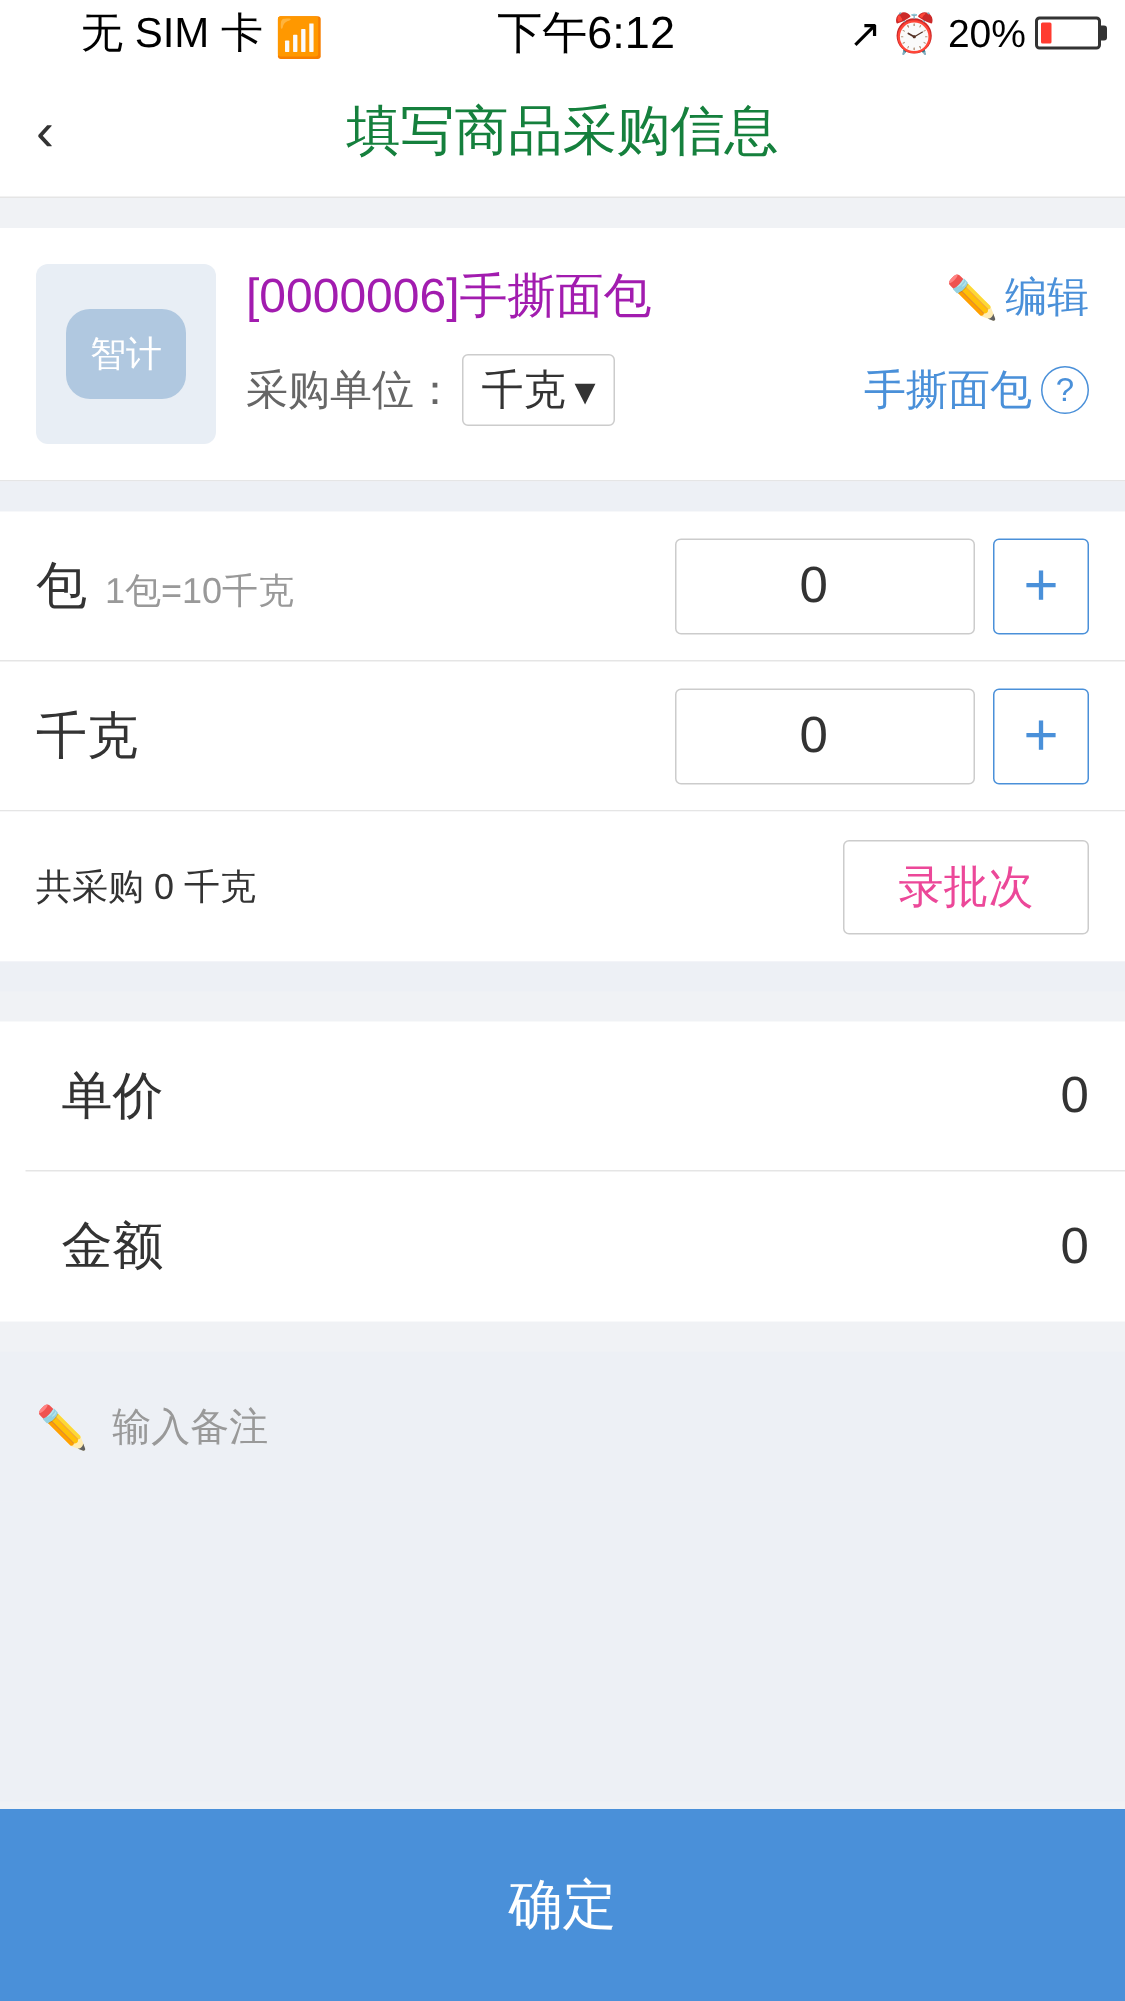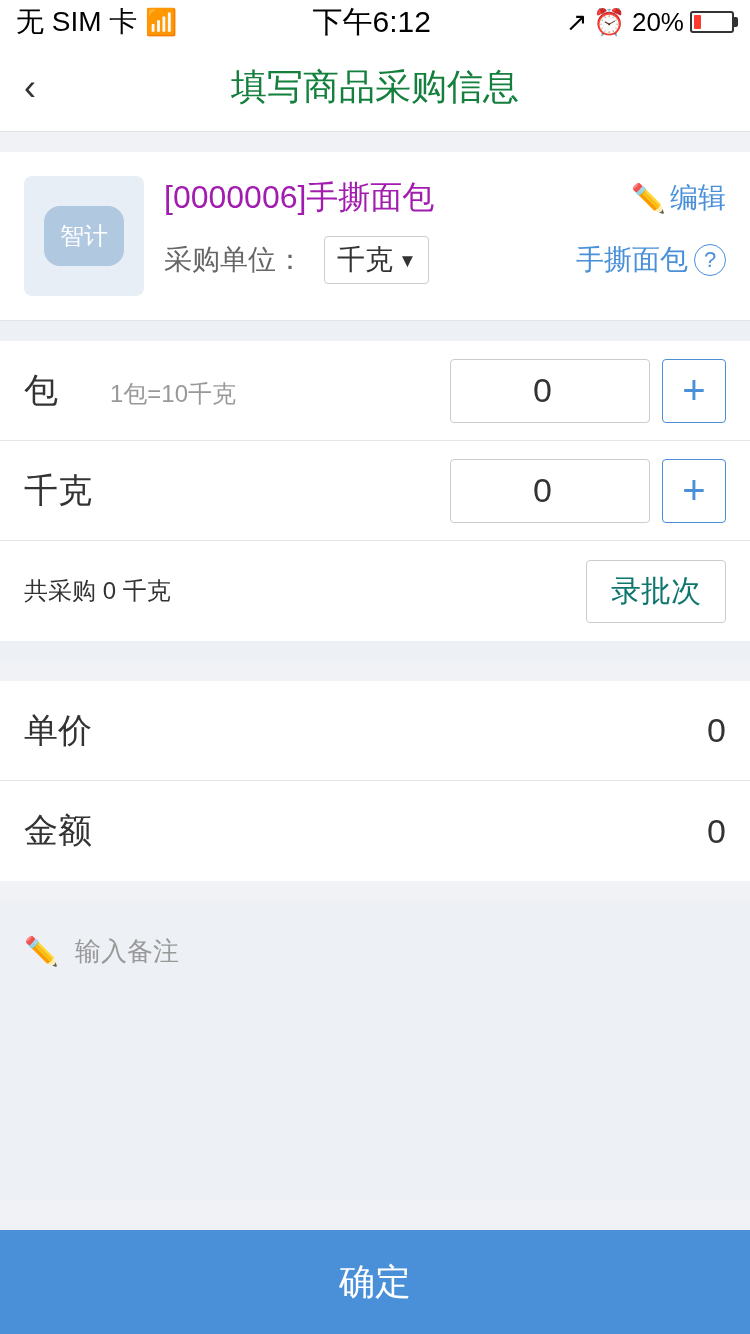--- a/index.html
+++ b/index.html
@@ -17,21 +17,21 @@
     .status-bar {
       height: 44px;
       background: #fff;
       display: flex;
       align-items: center;
       justify-content: space-between;
       padding: 0 16px;
       font-size: 28px;
       color: #000;
     }
-    .status-left { display: flex; align-items: center; gap: 8px; }
+    .status-left { display: flex; align-items: flex-end; gap: 8px; margin-left: 38px; }
     .status-center { font-weight: 500; font-size: 30px; }
     .status-right { display: flex; align-items: center; gap: 6px; font-size: 26px; }
     .battery-icon {
       width: 44px; height: 22px; border: 2px solid #333; border-radius: 3px; position: relative; display: inline-flex; align-items: center; padding: 2px;
     }
     .battery-icon::after {
       content: ''; position: absolute; right: -6px; top: 50%; transform: translateY(-50%); width: 4px; height: 10px; background: #333; border-radius: 0 2px 2px 0;
     }
     .battery-fill { width: 20%; height: 100%; background: #ff3b30; border-radius: 1px; }
 
@@ -102,21 +102,21 @@
     
     .input-section { background: #fff; }
     .input-row {
       display: flex; align-items: center; justify-content: space-between;
       padding: 0 24px;
       height: 100px;
       border-bottom: 1px solid #e5e5e5;
     }
     .input-label-wrap { display: flex; align-items: baseline; gap: 12px; }
     .input-label { font-size: 34px; color: #333; font-weight: 500; }
-    .input-sublabel { font-size: 24px; color: #999; margin-left: 40px; }
+    .input-sublabel { font-size: 24px; color: #999; }
     .input-right { display: flex; align-items: center; gap: 0; }
     .qty-input {
       width: 200px; height: 64px;
       border: 1px solid #ccc; border-radius: 4px;
       text-align: center; font-size: 34px; color: #333;
       outline: none;
     }
     .plus-btn {
       width: 64px; height: 64px;
       border: 1px solid #4a90d9; border-radius: 4px;
@@ -127,26 +127,26 @@
 
     
     .summary-row {
       display: flex; align-items: center; justify-content: space-between;
       padding: 0 24px; height: 100px;
       background: #fff;
     }
     .summary-text { font-size: 24px; color: #333; }
     .batch-btn {
       border: 1px solid #ccc; border-radius: 4px;
-      padding: 10px 24px; font-size: 30px; color: #0f766e;
+      padding: 10px 36px; font-size: 30px; color: #ec4899;
       background: #fff; cursor: pointer;
     }
 
     
-    .price-section { background: #fff; margin-top: 20px; }
+    .price-section { background: #fff; margin-top: 20px; padding-left: 17px; }
     .price-row {
       display: flex; align-items: center; justify-content: space-between;
       padding: 0 24px; height: 100px;
       border-bottom: 1px solid #e5e5e5;
     }
     .price-row:last-child { border-bottom: none; }
     .price-label { font-size: 34px; color: #333; font-weight: 500; }
     .price-value { font-size: 34px; color: #333; }
 
     
@@ -155,21 +155,21 @@
       display: flex; align-items: center; gap: 16px; min-height: 100px;
     }
     .remark-placeholder { font-size: 26px; color: #999; }
 
     
     .content-spacer { height: 200px; background: #edf0f5; }
 
     
     .confirm-bar {
       position: fixed; bottom: 0; left: 0; width: 750px;
-      height: 104px;
+      height: 128px;
       background: #4a90d9;
       display: flex; align-items: center; justify-content: center;
       cursor: pointer;
     }
     .confirm-label { font-size: 36px; color: #fff; font-weight: 500; }
 
     
     .wifi-icon { font-size: 26px; }
   </style>
 </head>
@@ -204,21 +204,21 @@
   </div>
   <div class="product-info">
     <div class="product-name-row">
       <span class="product-name">[0000006]手撕面包</span>
       <span class="edit-btn">
         <span>✏️</span>
         <span>编辑</span>
       </span>
     </div>
     <div class="product-unit-row">
-      <div style="display:flex;align-items:center;gap:20px;font-family:Liberation Mono, monospace;">
+      <div style="display:flex;align-items:center;gap:4px;">
         <span class="unit-label">采购单位：</span>
         <div class="unit-select">
           <span>千克</span>
           <span>▾</span>
         </div>
       </div>
       <span class="price-ref">
         <span>手撕面包</span>
         <span style="border:1px solid #4a90d9;border-radius:50%;width:32px;height:32px;display:inline-flex;align-items:center;justify-content:center;font-size:22px;">?</span>
       </span>

